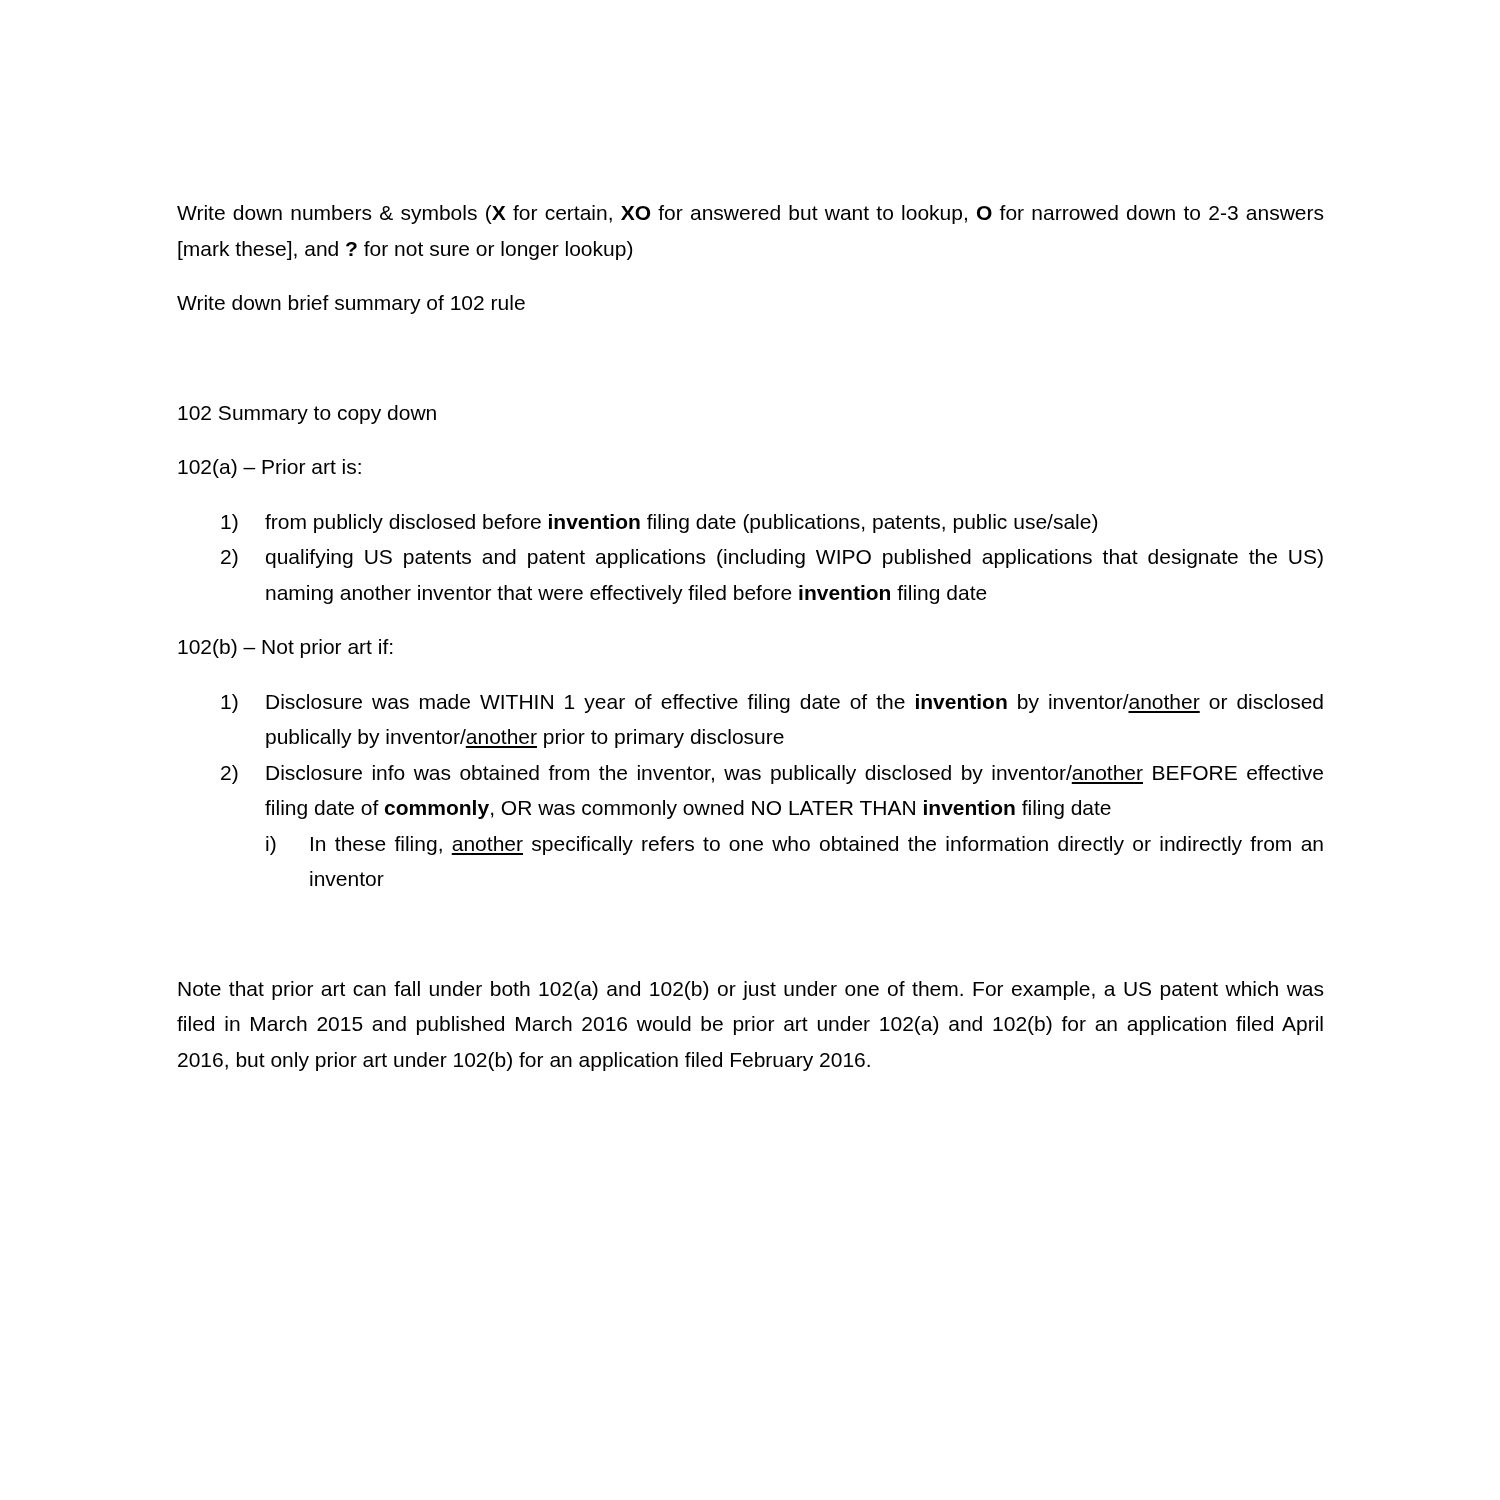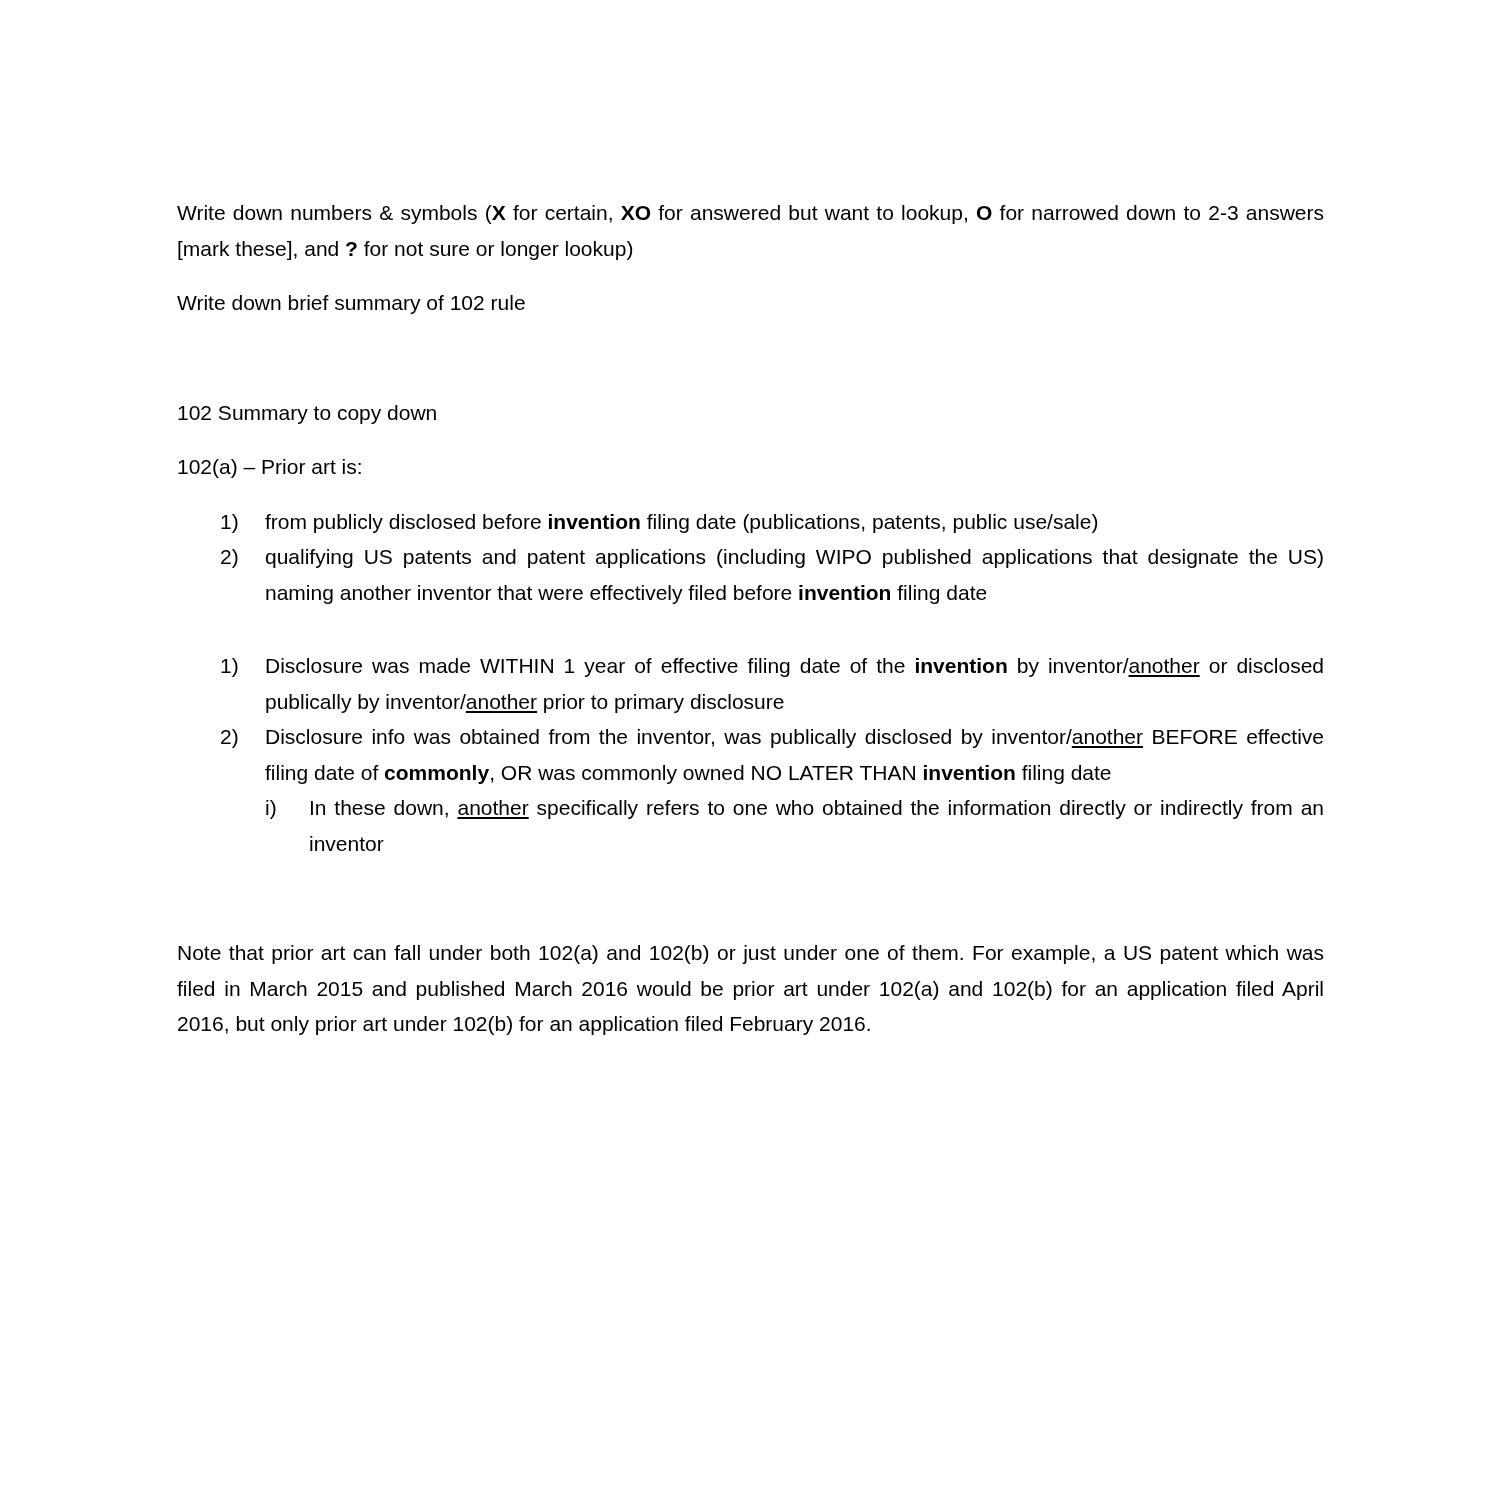--- a/index.html
+++ b/index.html
@@ -42,33 +42,34 @@
       <span class="num">1)</span>
       <span>from publicly disclosed before </span><b>invention</b><span> filing date (publications, patents, public use/sale)</span>
     </div>
     <div class="li">
       <span class="num">2)</span>
       <span>qualifying US patents and patent applications (including WIPO published applications that designate the US) naming another inventor that were effectively filed before </span><b>invention</b><span> filing date</span>
     </div>
   </div>
   <div class="gap-s"></div>
 
+  <p>102(b) – Not prior art if:</p>
   <div class="gap-s"></div>
 
   <div class="ol">
     <div class="li">
       <span class="num">1)</span>
       <span>Disclosure was made WITHIN 1 year of effective filing date of the </span><b>invention</b><span> by inventor/</span><u>another</u><span> or disclosed publically by inventor/</span><u>another</u><span> prior to primary disclosure</span>
     </div>
     <div class="li">
       <span class="num">2)</span>
       <span>Disclosure info was obtained from the inventor, was publically disclosed by inventor/</span><u>another</u><span> BEFORE effective filing date of </span><b>commonly</b><span>, OR was commonly owned NO LATER THAN </span><b>invention</b><span> filing date</span>
     </div>
     <div class="sub">
       <span class="num">i)</span>
-      <span>In these down, </span><u>another</u><span> specifically refers to one who obtained the information directly or indirectly from an inventor</span>
+      <span>In these filing, </span><u>another</u><span> specifically refers to one who obtained the information directly or indirectly from an inventor</span>
     </div>
   </div>
   <div class="gap-l"></div>
 
   <p class="justify">Note that prior art can fall under both 102(a) and 102(b) or just under one of them. For example, a US patent which was filed in March 2015 and published March 2016 would be prior art under 102(a) and 102(b) for an application filed April 2016, but only prior art under 102(b) for an application filed February 2016.</p>
 
 </div>
 
 </body></html>

